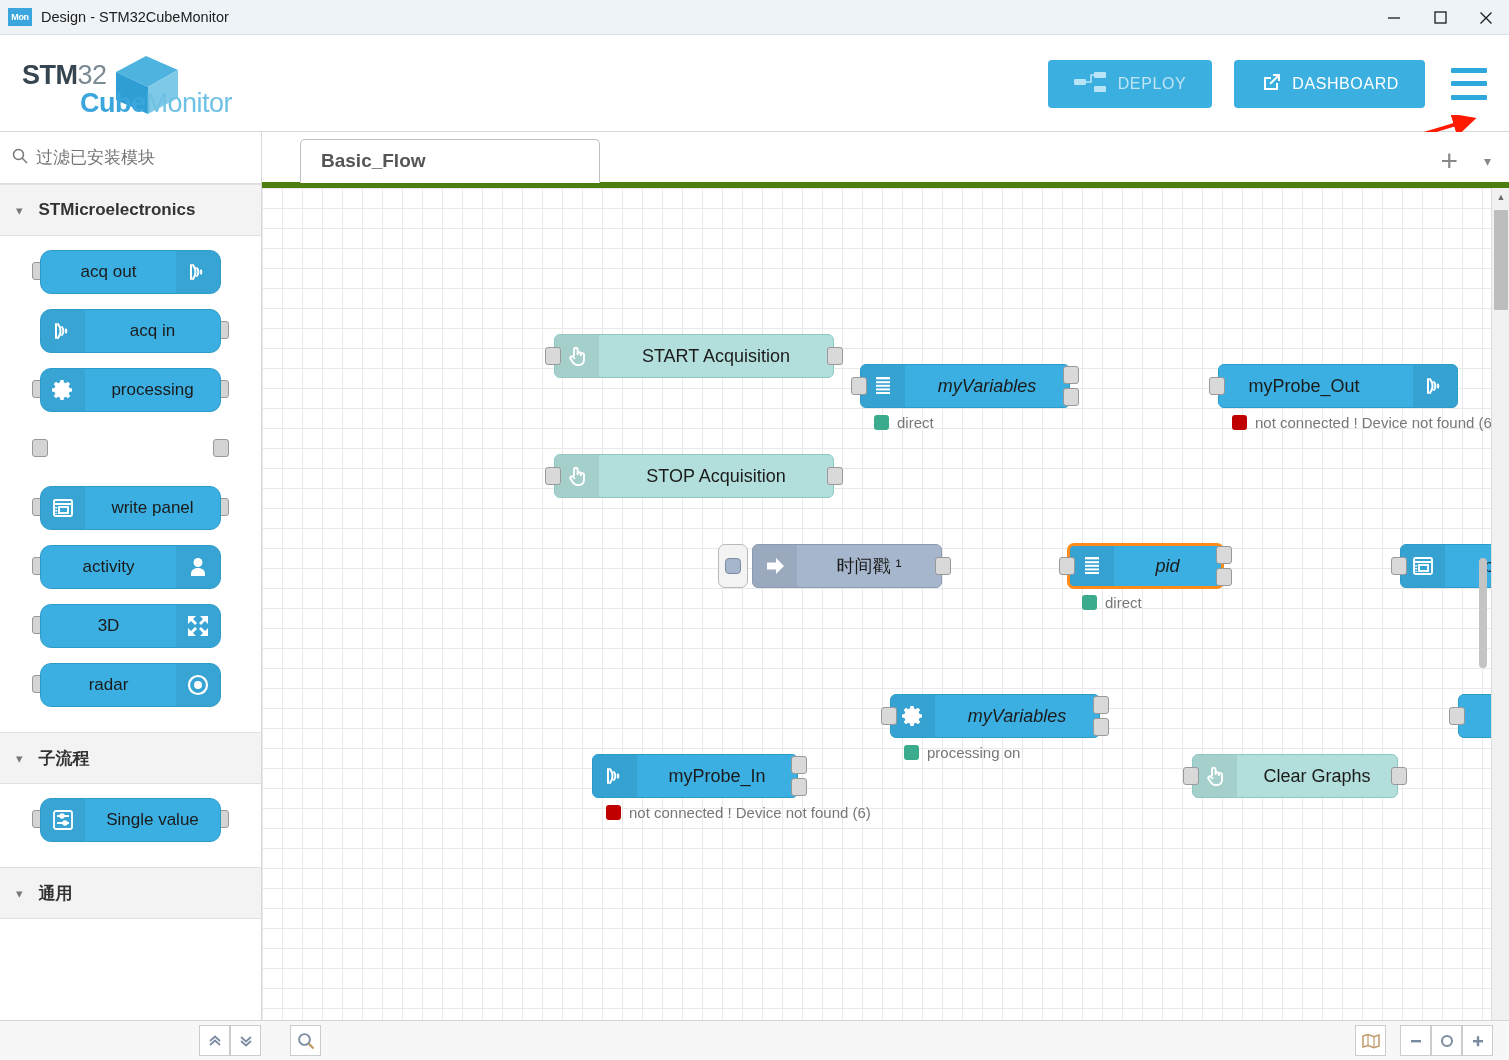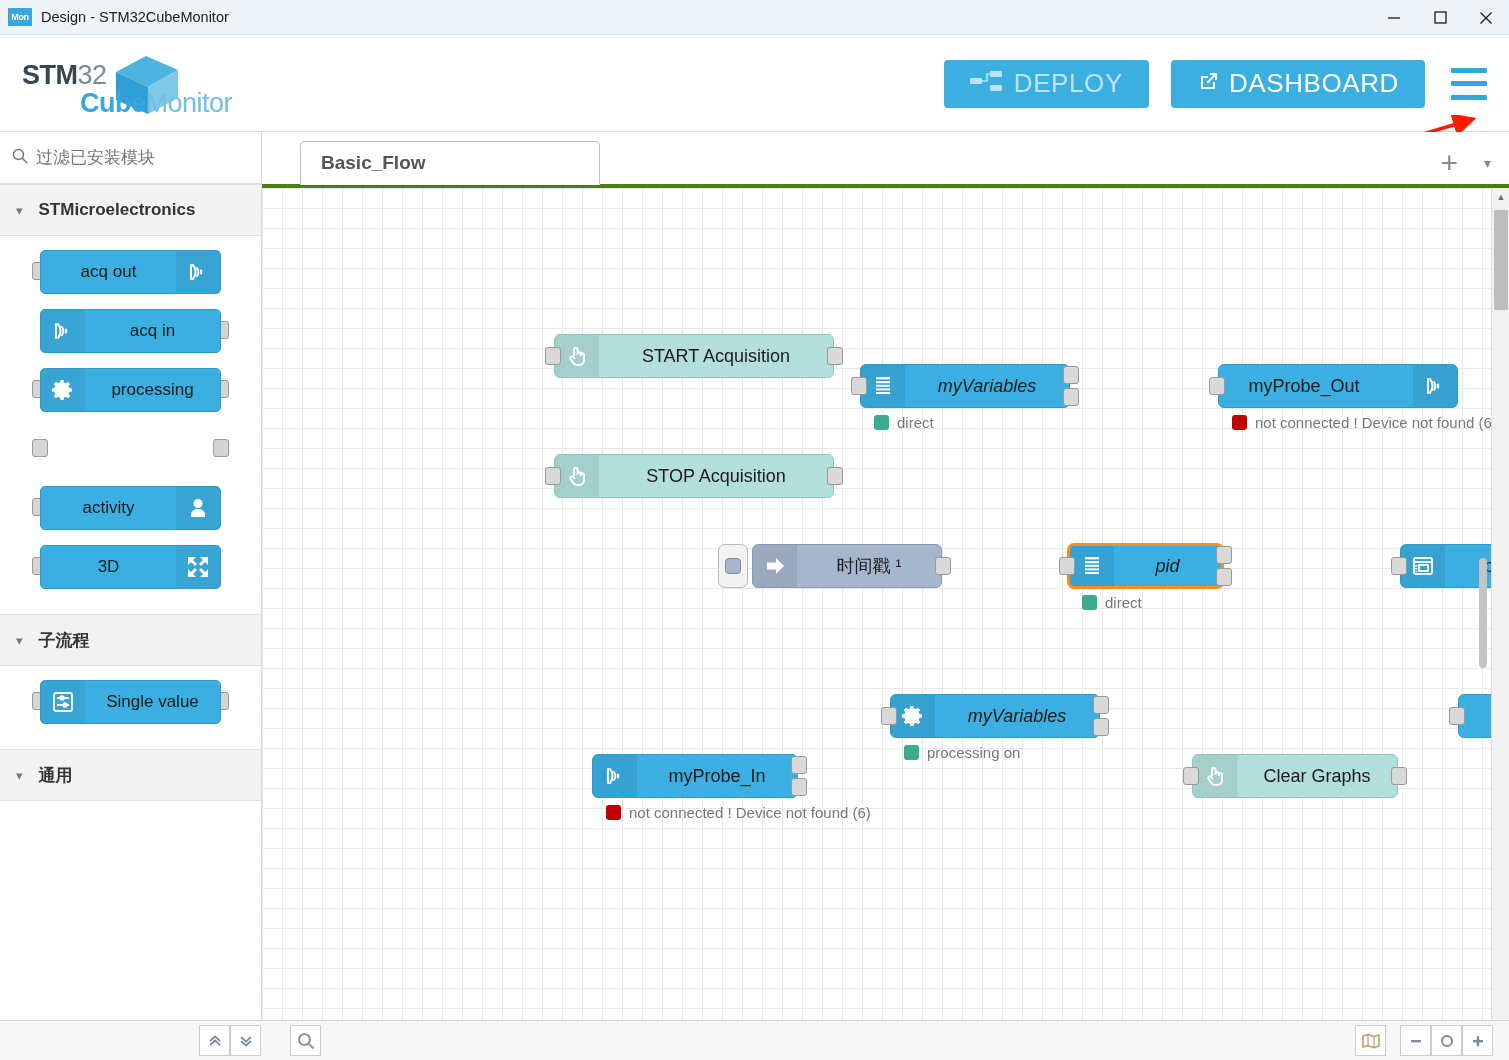--- a/index.html
+++ b/index.html
@@ -24,21 +24,21 @@
   .logo-txt { position:absolute; font-family:"Liberation Sans", sans-serif; }
   .l1 { left:0; top:12px; font-size:27px; font-weight:bold; color:#36454f; letter-spacing:-.5px;}
   .l1 .thin { font-weight:normal; color:#7c8a93; }
   .l2 { left:18px; top:40px; font-size:27px; font-weight:bold; color:#3aa6dd; letter-spacing:-.5px;margin-left:40px;}
   .l2 .thin { font-weight:normal; color:#6ec1e4; }
   .cube { position:absolute; left:86px; top:6px; }
 
   #hdr-actions { position:absolute; right:0; top:0; height:97px; display:flex;
                  align-items:center; gap:22px; padding-right:22px; }
   .btn { border:none; border-radius:4px; background:#3aafe0; color:#fff;
-         font-size:26px; letter-spacing:.6px; display:flex; align-items:center; gap:10px;
+         font-size:16px; letter-spacing:.6px; display:flex; align-items:center; gap:10px;
          padding:0 26px; height:48px; cursor:pointer; font-family:"Liberation Sans", sans-serif;}
   .btn.disabled { color:#bfe4f5; cursor:default; }
   #hamburger { width:36px; height:32px; display:flex; flex-direction:column;
                justify-content:space-between; cursor:pointer; margin-left:4px;}
   #hamburger span { display:block; height:5px; background:#2fa8dc; border-radius:1px; }
 
   
   #red-arrow { position:absolute; left:1310px; top:80px; pointer-events:none; }
 
   
@@ -52,34 +52,34 @@
   #search input { border:none; outline:none; font-size:17px; color:#999; width:100%;
                   font-family:"Liberation Sans", sans-serif; background:transparent; }
   .cat { height:52px; background:#f3f3f3; border-top:1px solid #e0e0e0;
          border-bottom:1px solid #e0e0e0; display:flex; align-items:center;
          gap:16px; padding-left:16px; cursor:pointer; }
   .cat-label { font-size:17px; font-weight:bold; color:#333; }
   .cat-arrow { color:#777; font-size:13px; }
   .nodes { padding:14px 0 10px 0; }
   .pnode { position:relative; height:44px; margin:0 24px 15px 24px; }
   .pbody { position:absolute; left:16px; right:16px; top:0; bottom:0;
-           background:#3bafe1; border:1px solid #2c9bc9; border-radius:5px;
+           background:#3bafe1; border:1px solid #2c9bc9; border-radius:11px;
            display:flex; align-items:center; overflow:hidden; cursor:move; }
   .picon { width:44px; height:100%; display:flex; align-items:center; justify-content:center;
            background:rgba(0,0,0,.06); }
   .picon.right { margin-left:auto; }
   .plabel { flex:1; text-align:center; font-size:17px; color:#1b1b1b;
             padding:0 6px; white-space:nowrap; }
   .port { position:absolute; width:16px; height:18px; background:#d4d4d4;
           border:1px solid #999; border-radius:3px; top:12px; }
   .port.l { left:8px; } .port.r { right:8px; }
 
   
   #ws { flex:1; display:flex; flex-direction:column; position:relative; background:#fff; }
-  #tabbar { height:56px; background:#fff; border-bottom:4px solid #4d7c0f;
+  #tabbar { height:56px; background:#fff; border-bottom:6px solid #4d7c0f;
             display:flex; align-items:flex-end; position:relative; }
   .tab { margin-left:38px; height:44px; min-width:300px; background:#fff;
          border:1px solid #c0c0c0; border-bottom:1px solid #fff; border-radius:5px 5px 0 0;
          display:flex; align-items:center; padding:0 20px; position:relative; top:1px;
          font-size:19px; font-weight:bold; color:#555; cursor:pointer; }
   #tab-actions { position:absolute; right:18px; bottom:6px; display:flex; align-items:center;
                  gap:26px; }
   .tplus { font-size:30px; color:#888; cursor:pointer; line-height:1; }
   .tcaret { font-size:14px; color:#888; cursor:pointer; }
 
@@ -279,20 +279,39 @@
               </span>
               <span class="plabel">processing</span>
             </div>
           </div>
           <div class="pnode">
             <span class="port l"></span>
             <span class="port r"></span>
           </div>
           <div class="pnode">
             <span class="port l"></span>
+            <span class="port r"></span>
+            <div class="pbody">
+              <span class="picon">
+                <svg width="26" height="26" viewBox="0 0 26 26">
+                  <g fill="none" stroke="#fff" stroke-width="1.9">
+        <rect x="4" y="5" width="18" height="16" rx="1.5"></rect>
+                    <line x1="4" y1="9" x2="22" y2="9"></line>
+        <rect x="9" y="12" width="9" height="6"></rect>
+                    <line x1="6.2" y1="12" x2="6.2" y2="13.6"></line>
+        <line x1="6.2" y1="15" x2="6.2" y2="16.6"></line>
+                    <line x1="6.2" y1="18" x2="6.2" y2="19"></line>
+                  </g>
+                </svg>
+              </span>
+              <span class="plabel">write panel</span>
+            </div>
+          </div>
+          <div class="pnode">
+            <span class="port l"></span>
             <div class="pbody">
               <span class="plabel">activity</span>
               <span class="picon right">
                 <svg width="26" height="26" viewBox="0 0 26 26">
                   <circle cx="13" cy="8.5" r="4.5" fill="#fff"></circle>
                   <path fill="#fff" d="M13 14c-4.4 0-7 2.6-7 5.6V22h14v-2.4c0-3-2.6-5.6-7-5.6z"></path>
                 </svg>
               </span>
             </div>
           </div>
@@ -301,20 +320,32 @@
             <div class="pbody">
               <span class="plabel">3D</span>
               <span class="picon right">
                 <svg width="26" height="26" viewBox="0 0 26 26">
                   <g fill="#fff">
                     <path d="M3 3h8l-3 3 4 4-2 2-4-4-3 3z"></path>
                     <path d="M23 3h-8l3 3-4 4 2 2 4-4 3 3z"></path>
         <path d="M3 23h8l-3-3 4-4-2-2-4 4-3-3z"></path>
                     <path d="M23 23h-8l3-3-4-4 2-2 4 4 3-3z"></path>
                   </g>
+                </svg>
+              </span>
+            </div>
+          </div>
+          <div class="pnode">
+            <span class="port l"></span>
+            <div class="pbody">
+              <span class="plabel">radar</span>
+              <span class="picon right">
+                <svg width="26" height="26" viewBox="0 0 26 26">
+                  <circle cx="13" cy="13" r="9" fill="none" stroke="#fff" stroke-width="2.2"></circle>
+                  <circle cx="13" cy="13" r="4" fill="#fff"></circle>
                 </svg>
               </span>
             </div>
           </div>
         </div>
         <div class="cat">
           <span class="cat-arrow">▾</span>
     <span class="cat-label">子流程</span>
         </div>
         <div class="nodes">

